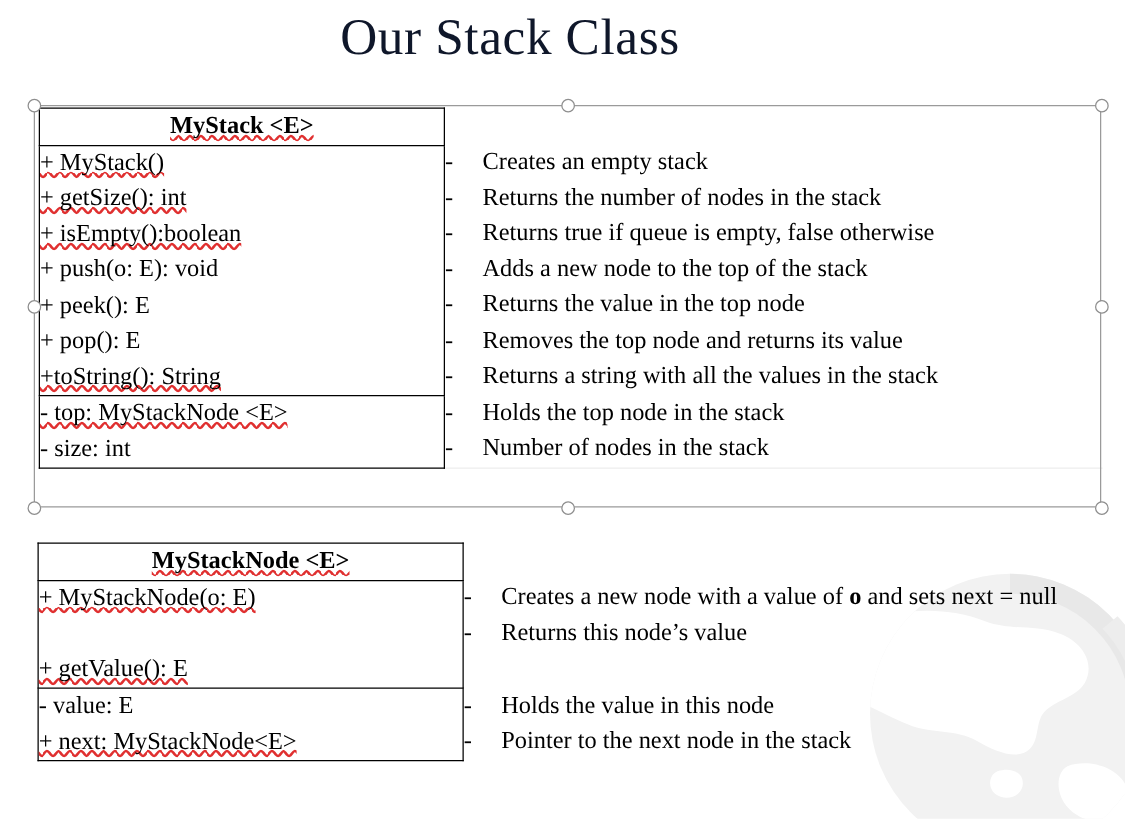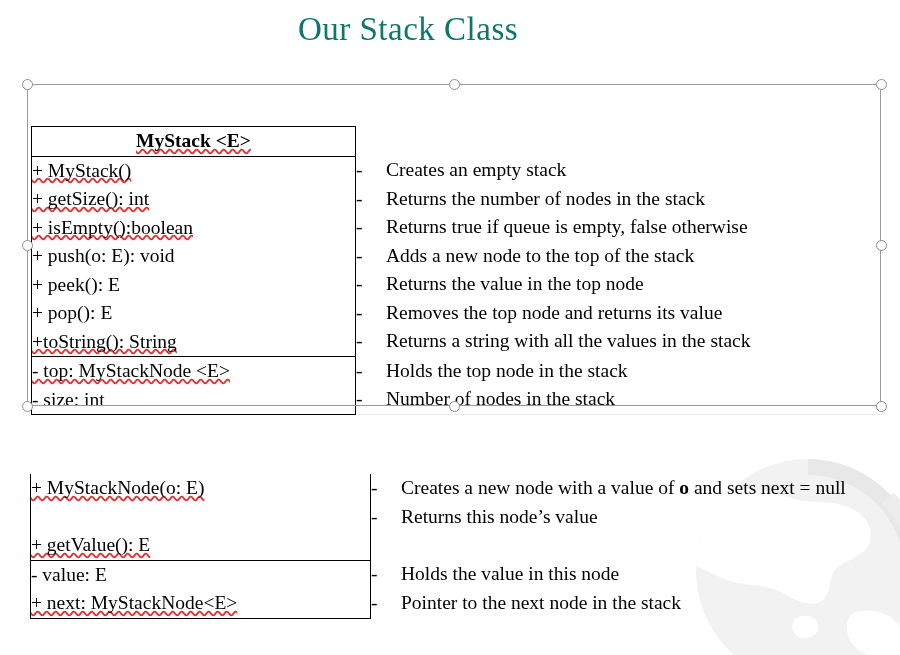--- a/index.html
+++ b/index.html
@@ -27,23 +27,23 @@
     z-index: 0;
   }
 
   
   #slide-title {
     position: absolute;
     top: 2px;
     left: 0;
     width: 816px;
     text-align: center;
-    font-size: 33px;
+    font-size: 41px;
     line-height: 54px;
-    color: #0f766e;
+    color: #0f172a;
     font-family: "Liberation Serif", "DejaVu Serif", serif;
     letter-spacing: 0.5px;
     z-index: 3;
   }
 
   
   #selection-frame {
     position: absolute;
     left: 27px;
     top: 84px;
@@ -67,21 +67,20 @@
     background: #ffffff;
     box-sizing: border-box;
   }
 
   
   .uml-table {
     position: absolute;
     border-collapse: collapse;
     table-layout: fixed;
     z-index: 2;
-    margin-top: 40px;
   }
   .uml-table td {
     vertical-align: top;
     padding: 0;
     font-size: 19.5px;
     line-height: 28.5px;
     color: #000000;
   }
 
   
@@ -272,20 +271,26 @@
   <div class="handle" style="left:848.5px; top:316.5px;"></div>
 </div>
 
 <table class="uml-table" id="table-mystacknode">
   <colgroup>
       <col class="col-left">
       <col class="col-right">
     </colgroup>
   <tbody>
 
+    <tr>
+      <td class="class-name bx-l bx-r bx-t bx-b">
+        <span class="sq">MyStackNode &lt;E&gt;</span>
+      </td>
+      <td></td>
+    </tr>
 
     <tr>
       <td class="cell-pad-left bx-l bx-r bx-b">
         <div class="member-line">
           <span class="sq">+ MyStackNode(o: E)</span>
         </div>
         <span class="blank-line"></span>
         <div class="member-line">
           <span class="sq">+ getValue(): E</span>
         </div>

